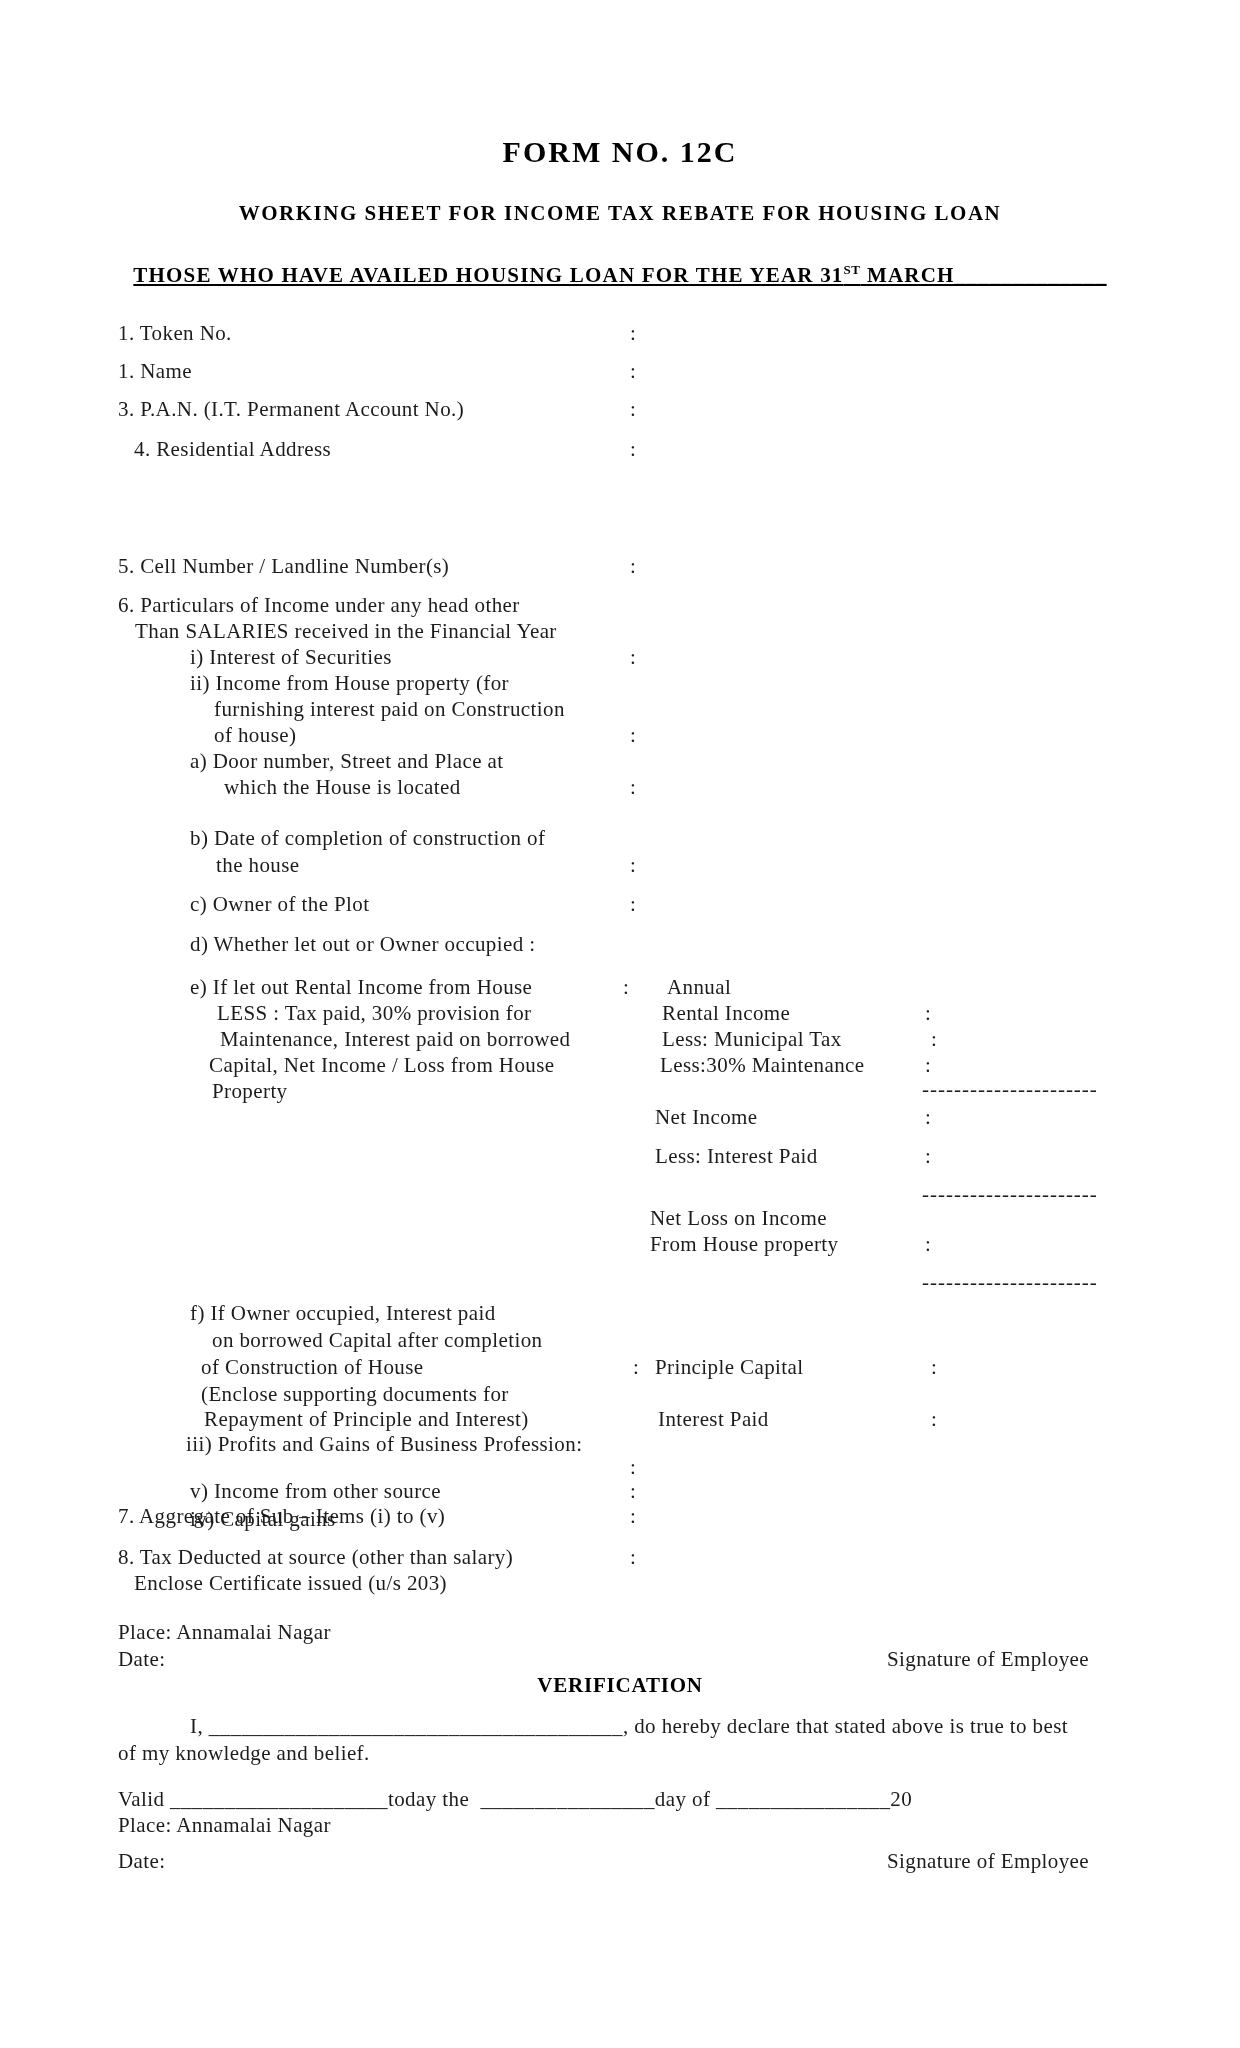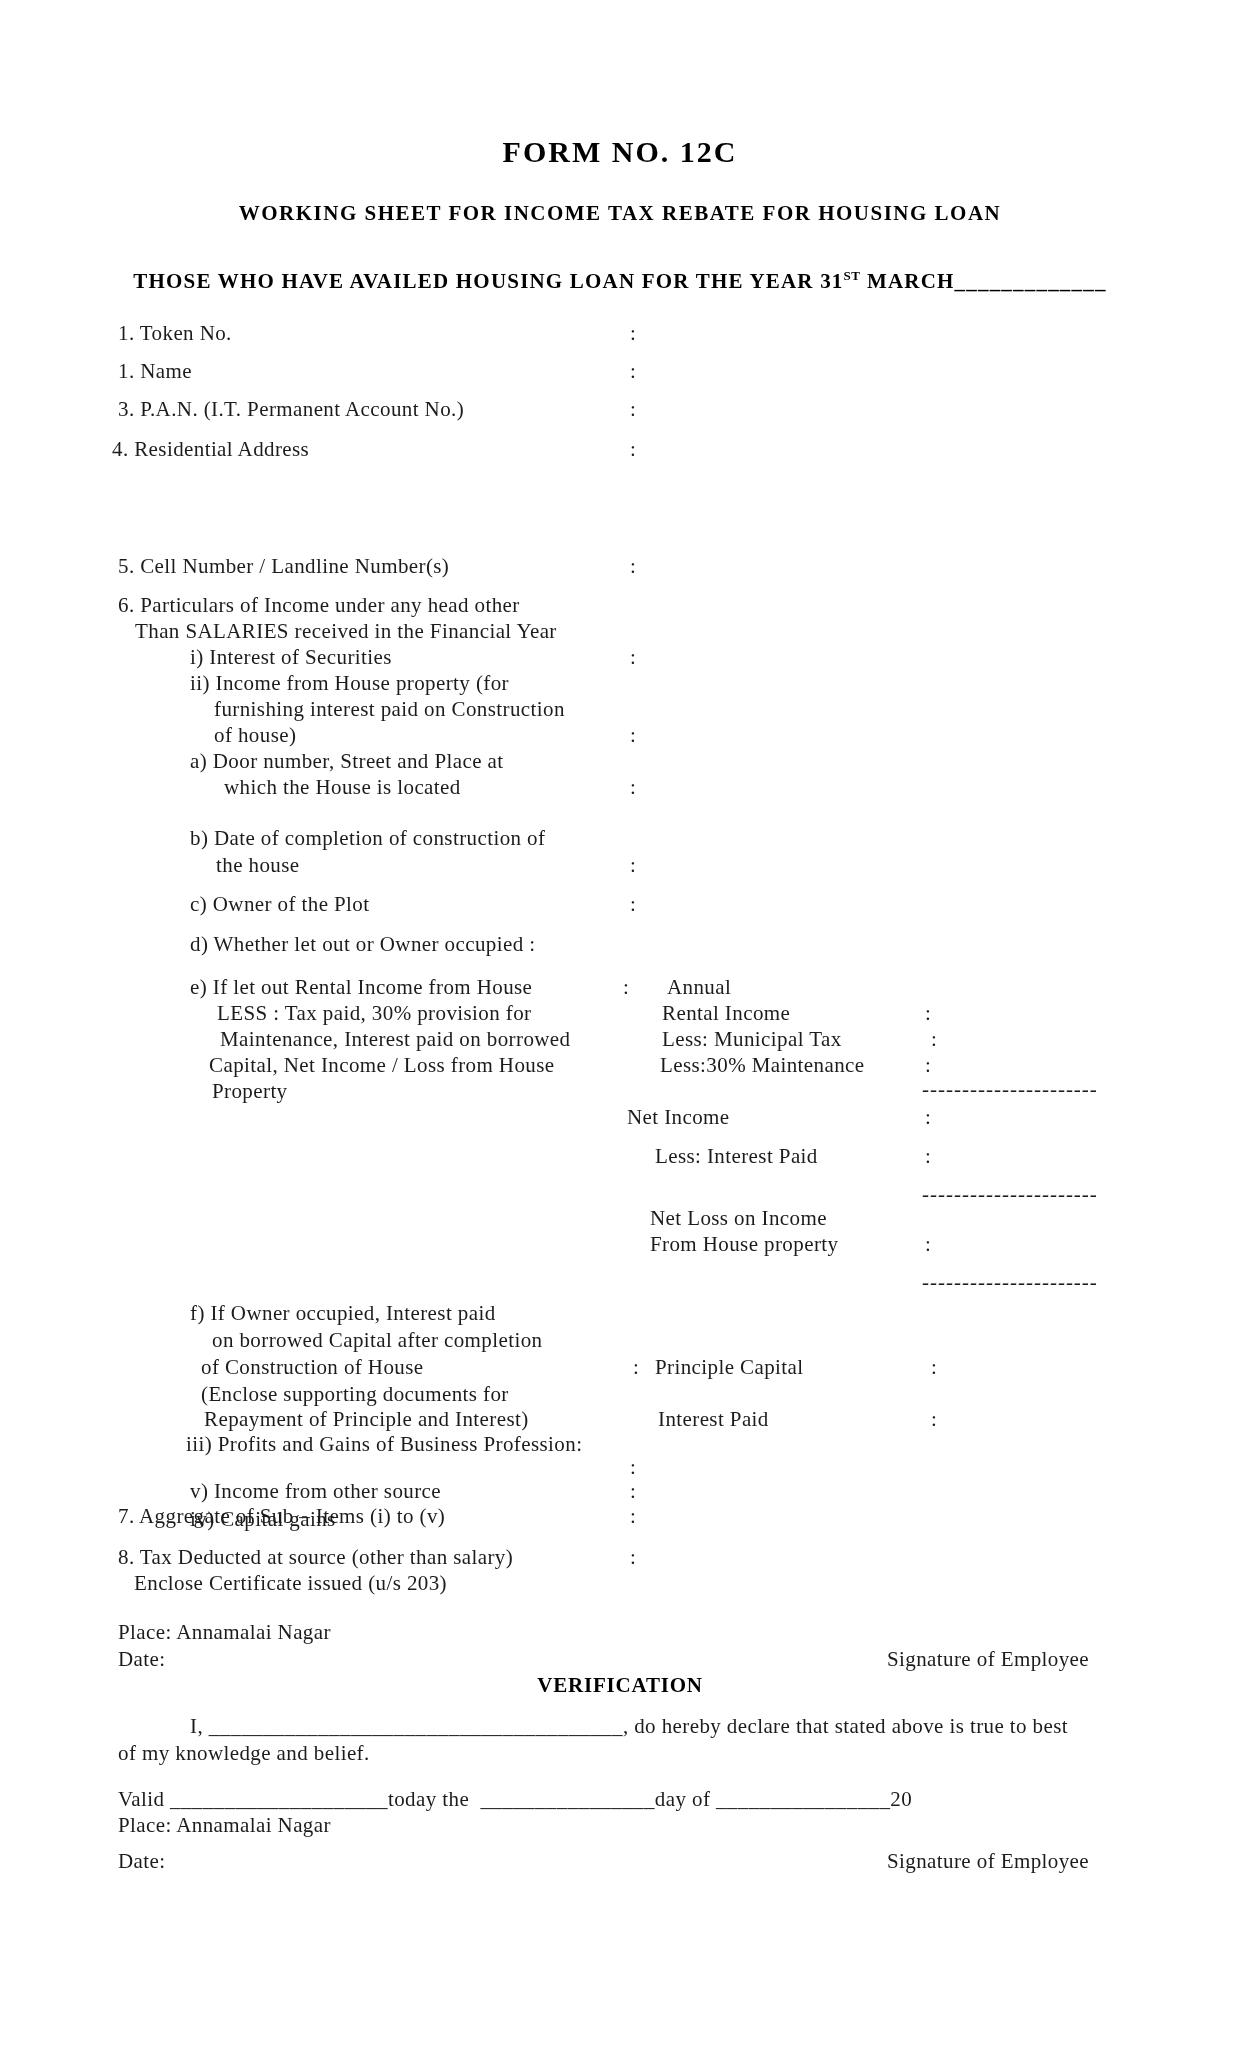--- a/index.html
+++ b/index.html
@@ -29,21 +29,21 @@
     color: #000;
   }
   .bold { font-weight: bold; }
   .form-no {
     top: 135px;
     font-size: 30px;
     letter-spacing: 2px;
   }
   .sub1 { top: 201px; font-size: 21px; letter-spacing: 1.5px; }
   .sub2 { top: 217px; font-size: 21px; letter-spacing: 1.5px; }
-  .elig { top: 268px; font-size: 21px; letter-spacing: 1.2px; }
+  .elig { top: 262px; font-size: 21px; letter-spacing: 1.2px; text-decoration: underline; }
   .elig sup {
     font-size: 13px;
     vertical-align: super;
     letter-spacing: 0.5px;
   }
   .verif { top: 1673px; font-size: 21px; letter-spacing: 0.8px; }
   .colon { letter-spacing: 0; }
   .dash { letter-spacing: 1px; }
 </style>
 </head>
@@ -57,21 +57,21 @@
 
   <span class="t" style="left:118px; top:320px">1. Token No.</span>
   <span class="t colon" style="left:630px; top:320px">:</span>
 
   <span class="t" style="left:118px; top:358px">1. Name</span>
   <span class="t colon" style="left:630px; top:358px">:</span>
 
   <span class="t" style="left:118px; top:396px">3. P.A.N. (I.T. Permanent Account No.)</span>
   <span class="t colon" style="left:630px; top:396px">:</span>
 
-  <span class="t" style="left:112px; top:436px">4. Residential Address</span>
+  <span class="t" style="left:134px; top:436px">4. Residential Address</span>
   <span class="t colon" style="left:630px; top:436px">:</span>
 
   <span class="t" style="left:118px; top:553px">5. Cell Number / Landline Number(s)</span>
   <span class="t colon" style="left:630px; top:553px">:</span>
 
   <span class="t" style="left:118px; top:592px">6. Particulars of Income under any head other</span>
   <span class="t" style="left:135px; top:618px">Than SALARIES received in the Financial Year</span>
 
   <span class="t" style="left:190px; top:644px">i) Interest of Securities</span>
   <span class="t colon" style="left:630px; top:644px">:</span>
@@ -106,21 +106,21 @@
   <span class="t" style="left:662px; top:1026px">Less: Municipal Tax</span>
   <span class="t colon" style="left:931px; top:1026px">:</span>
 
   <span class="t" style="left:209px; top:1052px">Capital, Net Income / Loss from House</span>
   <span class="t" style="left:660px; top:1052px">Less:30% Maintenance</span>
   <span class="t colon" style="left:925px; top:1052px">:</span>
 
   <span class="t" style="left:212px; top:1078px">Property</span>
   <span class="t dash" style="left:922px; top:1076px">----------------------</span>
 
-  <span class="t" style="left:627px; top:1104px">Net Income</span>
+  <span class="t" style="left:655px; top:1104px">Net Income</span>
   <span class="t colon" style="left:925px; top:1104px">:</span>
 
   <span class="t" style="left:655px; top:1143px">Less: Interest Paid</span>
   <span class="t colon" style="left:925px; top:1143px">:</span>
 
   <span class="t dash" style="left:922px; top:1181px">----------------------</span>
 
   <span class="t" style="left:650px; top:1205px">Net Loss on Income</span>
   <span class="t" style="left:650px; top:1231px">From House property</span>
   <span class="t colon" style="left:925px; top:1231px">:</span>

